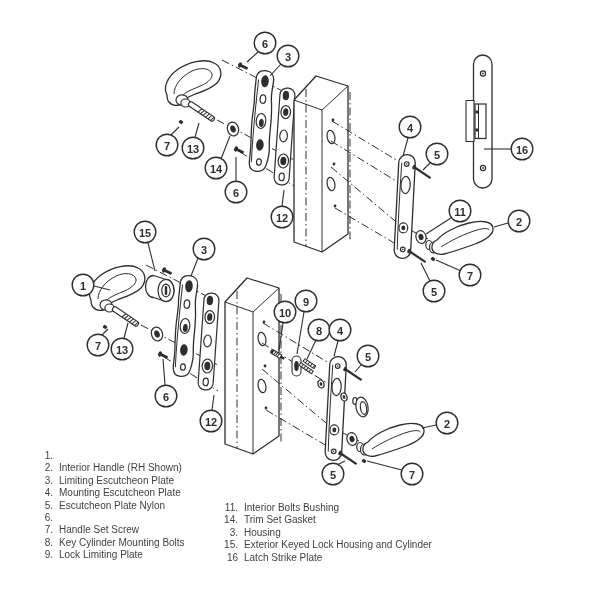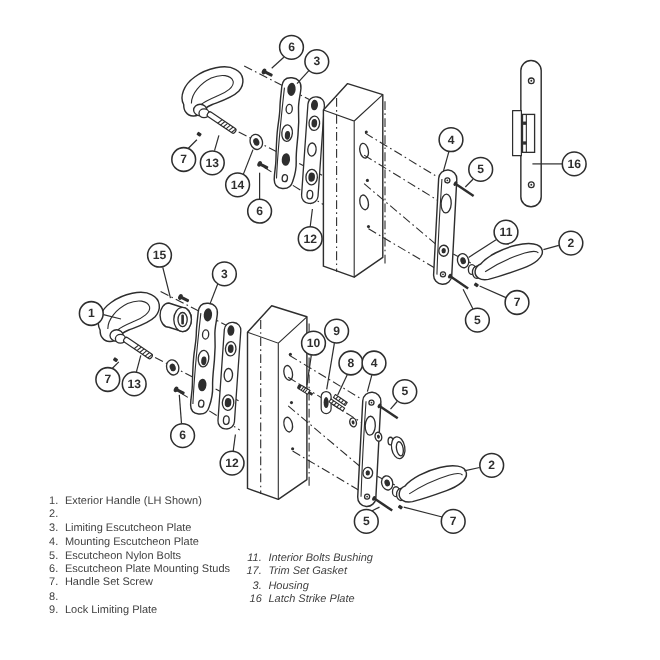--- a/index.html
+++ b/index.html
@@ -13,21 +13,21 @@
   .dashdot{fill:none;stroke:#2e2e2e;stroke-width:1;stroke-dasharray:8 3 1.5 3;}
   .leader{stroke:#2e2e2e;stroke-width:1.1;fill:none;}
   .co-circle{fill:#ffffff;stroke:#2e2e2e;stroke-width:1.4;}
   .co-num{font:600 11px "Liberation Sans", sans-serif;fill:#2e2e2e;
           text-anchor:middle;dominant-baseline:central;}
   .plist{position:absolute;color:#3f3f3f;font-size:10px;line-height:12.4px;}
   .plist .row{display:flex;}
   .plist .num{display:inline-block;width:20px;text-align:right;flex:0 0 20px;}
   .plist .lbl{margin-left:6px;white-space:nowrap;}
   #list-left{left:33px;top:450px;}
-  #list-right{left:218px;top:502px;font-style:italic;}
+  #list-right{left:218px;top:502px;}
 </style>
 </head>
 <body>
 
 <div id="stage">
 
 <svg id="diagram" width="600" height="600" viewBox="0 0 600 600">
 
   <defs>
 
@@ -367,66 +367,70 @@
       <line class="leader" x1="337" y1="465" x2="345" y2="461"></line>
       <circle class="co-circle" cx="333" cy="474" r="10.8"></circle>
       <text class="co-num" x="333" y="474.5">5</text>
     </g>
   </g>
 </svg>
 
 <div id="list-left" class="plist">
   <div class="row">
         <span class="num">1.</span>
-        <span class="lbl">Exterior Handle (LH Shown)</span>
       </div>
   <div class="row">
         <span class="num">2.</span>
+        <span class="lbl">Interior Handle (RH Shown)</span>
       </div>
   <div class="row">
         <span class="num">3.</span>
         <span class="lbl">Limiting Escutcheon Plate</span>
       </div>
   <div class="row">
         <span class="num">4.</span>
         <span class="lbl">Mounting Escutcheon Plate</span>
       </div>
   <div class="row">
         <span class="num">5.</span>
-        <span class="lbl">Escutcheon Nylon Bolts</span>
+        <span class="lbl">Escutcheon Plate Nylon</span>
       </div>
   <div class="row">
         <span class="num">6.</span>
-        <span class="lbl">Escutcheon Plate Mounting Studs</span>
       </div>
   <div class="row">
         <span class="num">7.</span>
         <span class="lbl">Handle Set Screw</span>
       </div>
   <div class="row">
         <span class="num">8.</span>
+        <span class="lbl">Key Cylinder Mounting Bolts</span>
       </div>
   <div class="row">
         <span class="num">9.</span>
         <span class="lbl">Lock Limiting Plate</span>
       </div>
 </div>
 
 <div id="list-right" class="plist">
   <div class="row">
         <span class="num">11.</span>
         <span class="lbl">Interior Bolts Bushing</span>
       </div>
   <div class="row">
-        <span class="num">17.</span>
+        <span class="num">14.</span>
         <span class="lbl">Trim Set Gasket</span>
       </div>
   <div class="row">
         <span class="num">3.</span>
         <span class="lbl">Housing</span>
       </div>
   <div class="row">
+        <span class="num">15.</span>
+        <span class="lbl">Exterior Keyed Lock Housing and Cylinder</span>
+      </div>
+  <div class="row">
         <span class="num">16</span>
         <span class="lbl">Latch Strike Plate</span>
       </div>
 </div>
 
 </div>
 
 </body></html>

